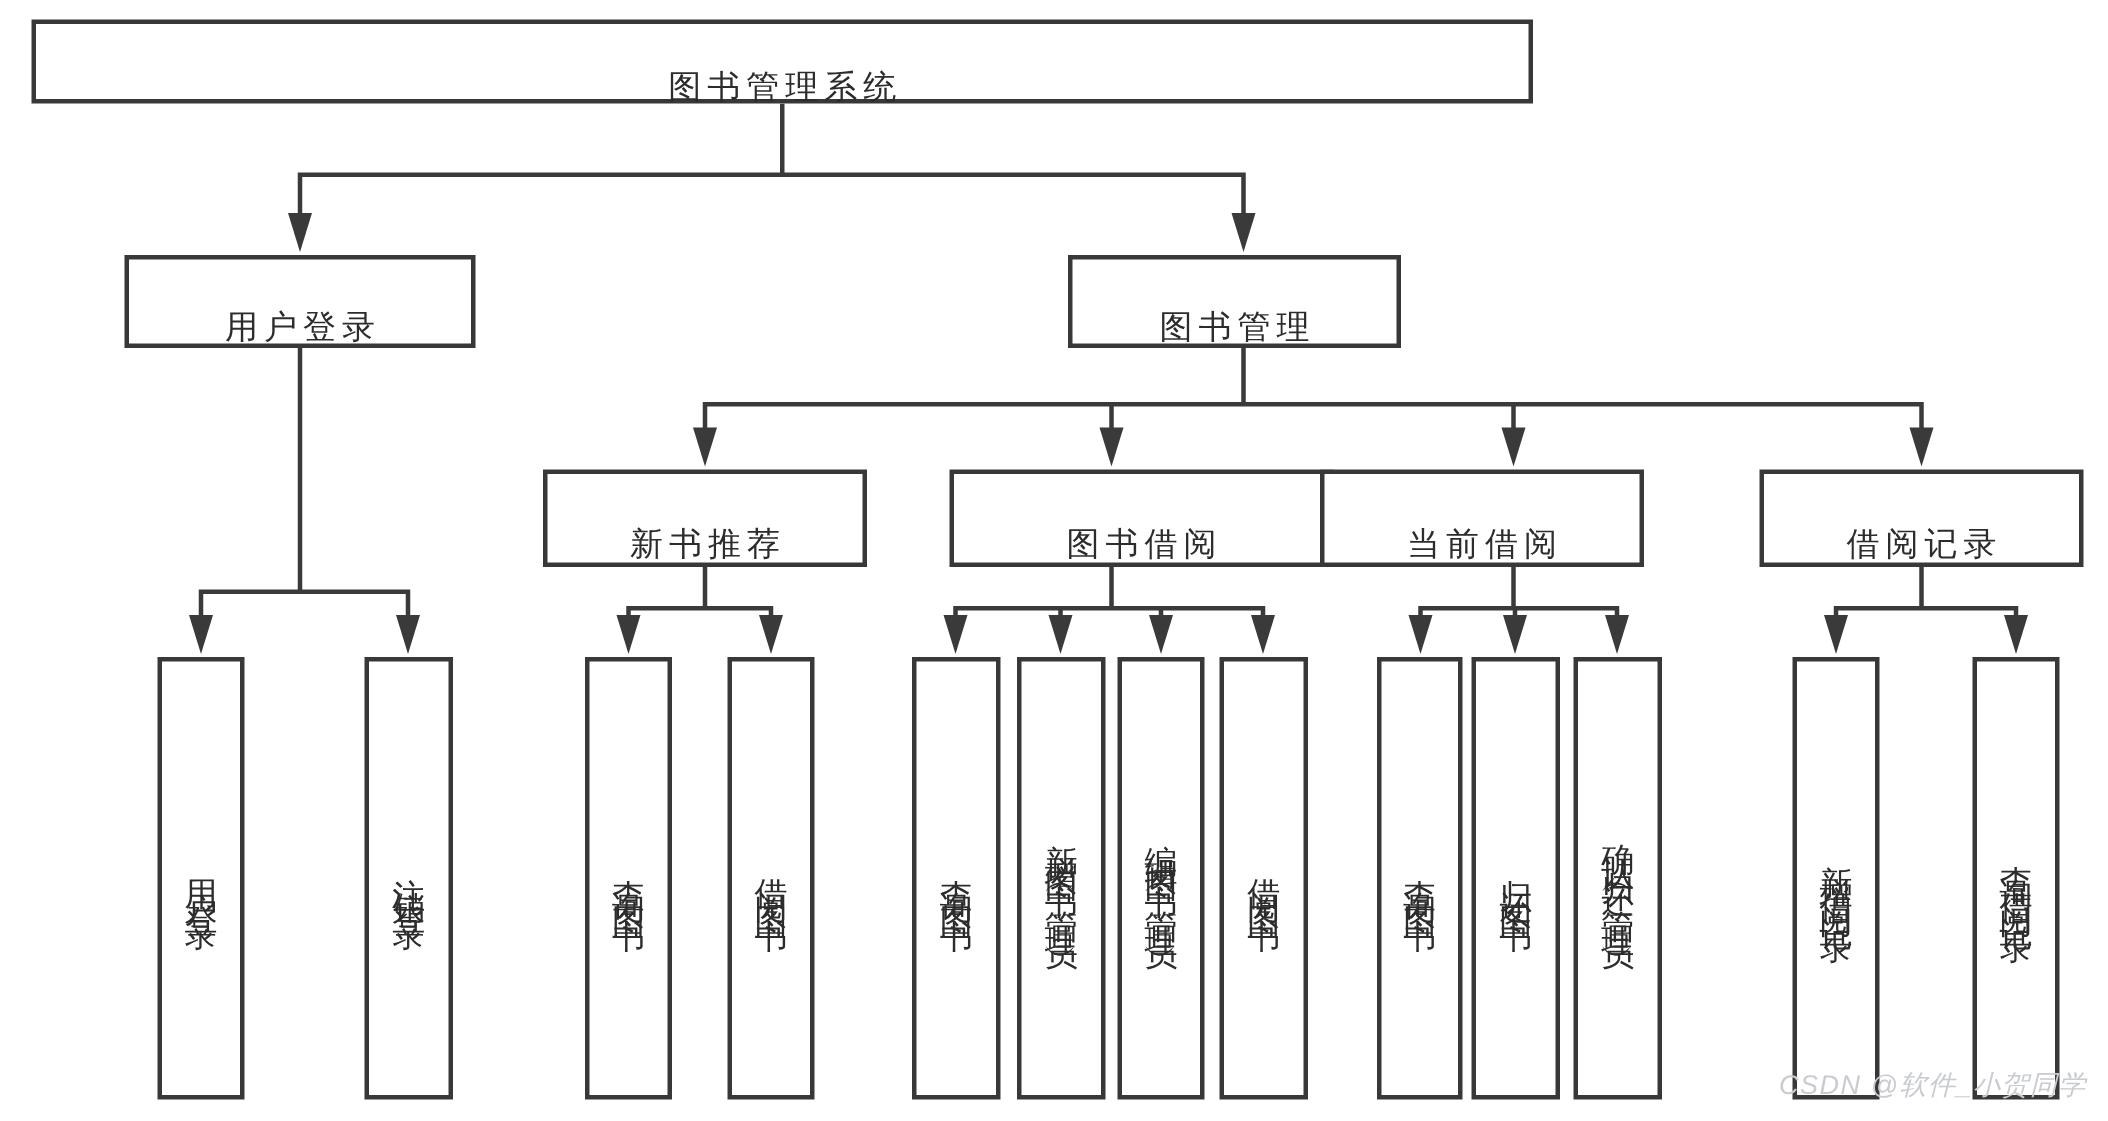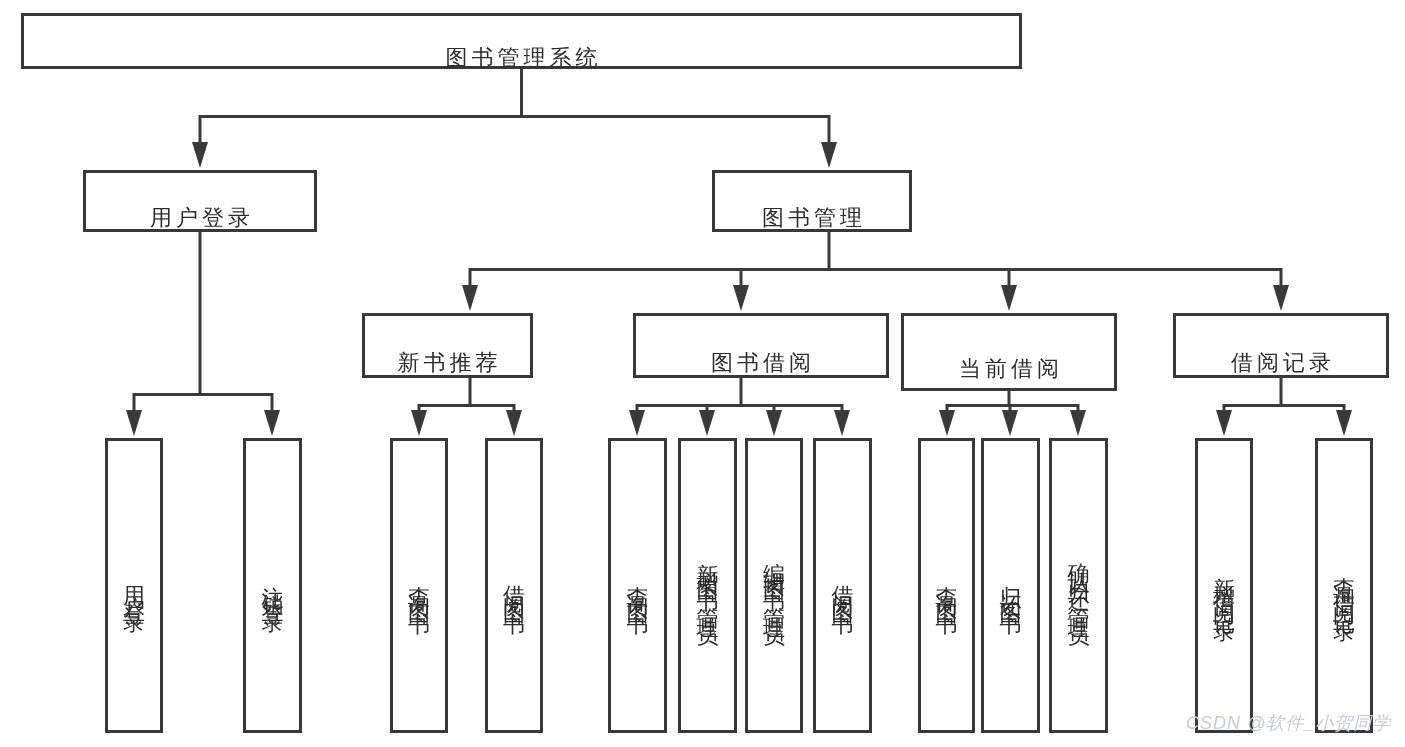--- a/index.html
+++ b/index.html
@@ -109,31 +109,31 @@
     </g>
   </svg>
 
   <div class="box hbox" style="left:21px;top:13px;width:1001px;height:56px">
     <span>图书管理系统</span>
   </div>
 
   <div class="box hbox" style="left:83px;top:170px;width:234px;height:62px">
     <span>用户登录</span>
   </div>
-  <div class="box hbox" style="left:712px;top:170px;width:200px;height:62px">
+  <div class="box hbox" style="left:712px;top:170px;width:222px;height:62px">
     <span>图书管理</span>
   </div>
 
-  <div class="box hbox" style="left:362px;top:313px;width:171px;height:65px">
+  <div class="box hbox" style="left:362px;top:313px;width:216px;height:65px">
     <span>新书推荐</span>
   </div>
   <div class="box hbox" style="left:633px;top:313px;width:256px;height:65px">
     <span>图书借阅</span>
   </div>
-  <div class="box hbox" style="left:901px;top:313px;width:216px;height:78px">
+  <div class="box hbox" style="left:880px;top:313px;width:216px;height:65px">
     <span>当前借阅</span>
   </div>
   <div class="box hbox" style="left:1173px;top:313px;width:216px;height:65px">
     <span>借阅记录</span>
   </div>
 
   <div class="box vbox" style="left:105px;top:438px;width:58px;height:295px">
     <span>用户登录</span>
   </div>
   <div class="box vbox" style="left:243px;top:438px;width:59px;height:295px">

